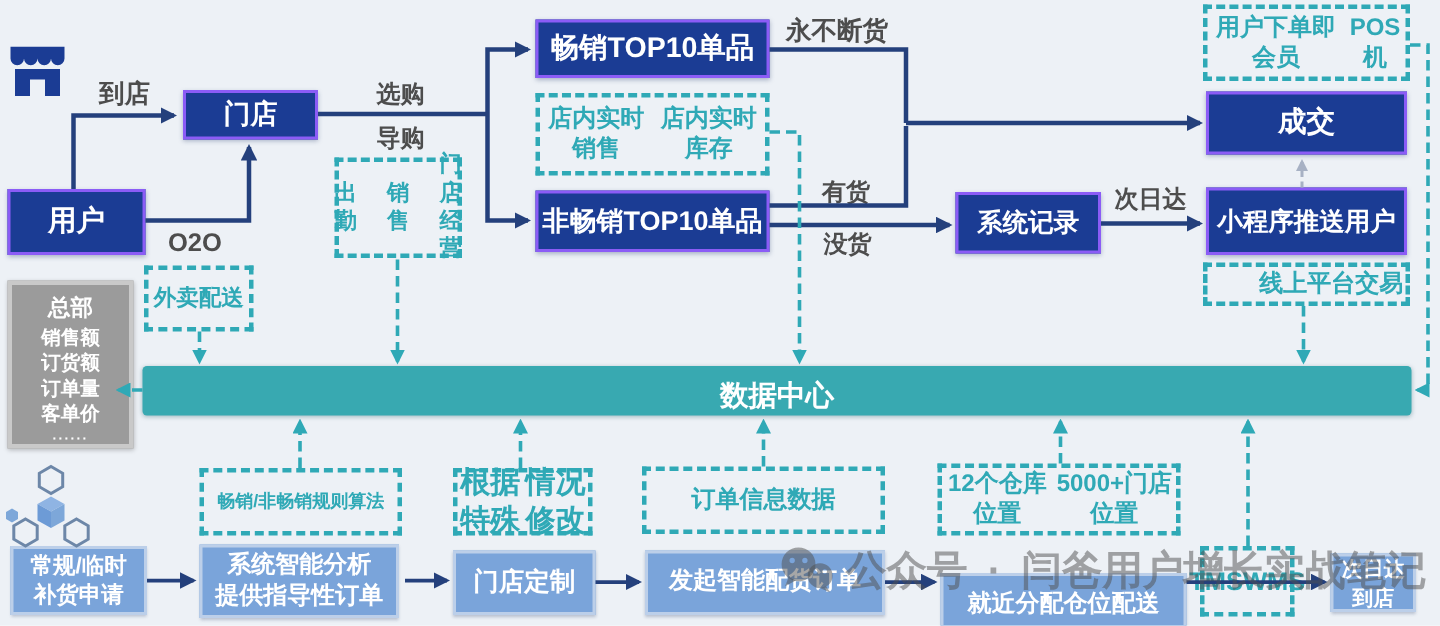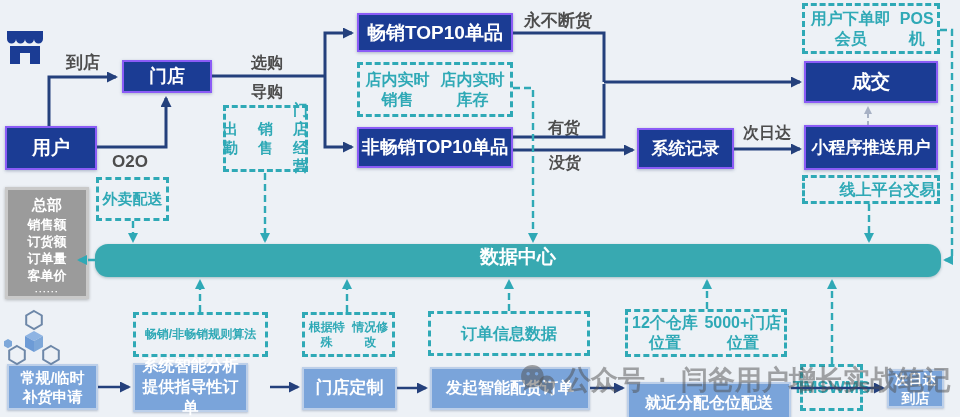--- a/index.html
+++ b/index.html
@@ -9,22 +9,22 @@
   .navy-box{background:#1b3c94;color:#fff;font-weight:bold;display:flex;align-items:center;justify-content:center;
     text-align:center;border:2px solid #8b5cf6;box-shadow:0 1px 3px rgba(40,60,110,.35);line-height:1.15;}
   .teal-dash{border:3px dashed #2fa9b6;color:#2fa9b6;font-weight:bold;display:flex;flex-direction:row;
     align-items:center;justify-content:center;text-align:center;line-height:1.25;background:transparent;}
   .blue-box{background:#7aa4da;color:#fff;font-weight:bold;display:flex;flex-direction:column;align-items:center;
     justify-content:center;text-align:center;border:2px solid #bccfe9;box-shadow:0 1px 2px rgba(60,80,120,.3);line-height:1.3;}
   .gray-label{color:#4d4d4d;font-weight:bold;white-space:nowrap;}
   .hq{background:#9b9b9b;border:3px solid #c9c9c9;color:#fff;font-weight:bold;text-align:center;
     display:flex;flex-direction:column;align-items:center;justify-content:flex-start;padding-top:6px;box-shadow:0 1px 3px rgba(0,0,0,.25);}
   .hq .m{font-size:13px;line-height:1.32;}
-  .bar{background:#38a9b1;color:#fff;font-weight:bold;display:flex;align-items:flex-start;justify-content:center;
-    border-radius:13px;box-shadow:0 1px 3px rgba(30,90,100,.35);}
+  .bar{background:#38a9b1;color:#fff;font-weight:bold;display:flex;align-items:flex-end;justify-content:center;
+    border-radius:3px;box-shadow:0 1px 3px rgba(30,90,100,.35);}
   svg{display:block;}
   #wm{display:flex;align-items:center;gap:7px;color:rgba(80,80,80,.5);font-weight:bold;white-space:nowrap;z-index:30;}
 </style>
 </head>
 <body>
 
 <div id="canvas">
 
   <svg class="abs" style="left:0;top:0;z-index:1;" width="960" height="417" viewBox="0 0 960 417">
     <defs>
@@ -119,21 +119,21 @@
     <span>用户下单即会员</span>
     <span>POS机</span>
   </div>
   <div class="abs teal-dash" style="left:802px;top:175px;width:138px;height:29px;font-size:16px;padding-left:33px;">
     <span>线上平台交易</span>
   </div>
   <div class="abs teal-dash" style="left:133px;top:312px;width:135px;height:45px;font-size:12px;">
     <span>畅销/非畅销</span>
     <span>规则算法</span>
   </div>
-  <div class="abs teal-dash" style="left:302px;top:312px;width:93px;height:45px;font-size:12px;">
+  <div class="abs teal-dash" style="left:302px;top:312px;width:93px;height:45px;font-size:20px;">
     <span>根据特殊</span>
     <span>情况修改</span>
   </div>
   <div class="abs teal-dash" style="left:428px;top:311px;width:162px;height:45px;font-size:16px;">
     <span>订单信息数据</span>
   </div>
   <div class="abs teal-dash" style="left:625px;top:309px;width:162px;height:48px;font-size:16px;">
     <span>12个仓库位置</span>
     <span>5000+门店位置</span>
   </div>
@@ -152,21 +152,21 @@
   </div>
 
   <div class="abs bar" style="left:95px;top:244px;width:846px;height:33px;font-size:19px;">
     <span>数据中心</span>
   </div>
 
   <div class="abs blue-box" style="left:7px;top:364px;width:91px;height:46px;font-size:15px;">
     <span>常规/临时</span>
     <span>补货申请</span>
   </div>
-  <div class="abs blue-box" style="left:133px;top:363px;width:115px;height:49px;font-size:16px;">
+  <div class="abs blue-box" style="left:133px;top:363px;width:133px;height:49px;font-size:16px;">
     <span>系统智能分析</span>
     <span>提供指导性订单</span>
   </div>
   <div class="abs blue-box" style="left:302px;top:367px;width:95px;height:43px;font-size:17px;">
     <span>门店定制</span>
   </div>
   <div class="abs blue-box" style="left:430px;top:367px;width:160px;height:43px;font-size:16px;">
     <span>发起智能配货订单</span>
   </div>
   <div class="abs blue-box" style="left:627px;top:382px;width:164px;height:43px;font-size:16px;">

